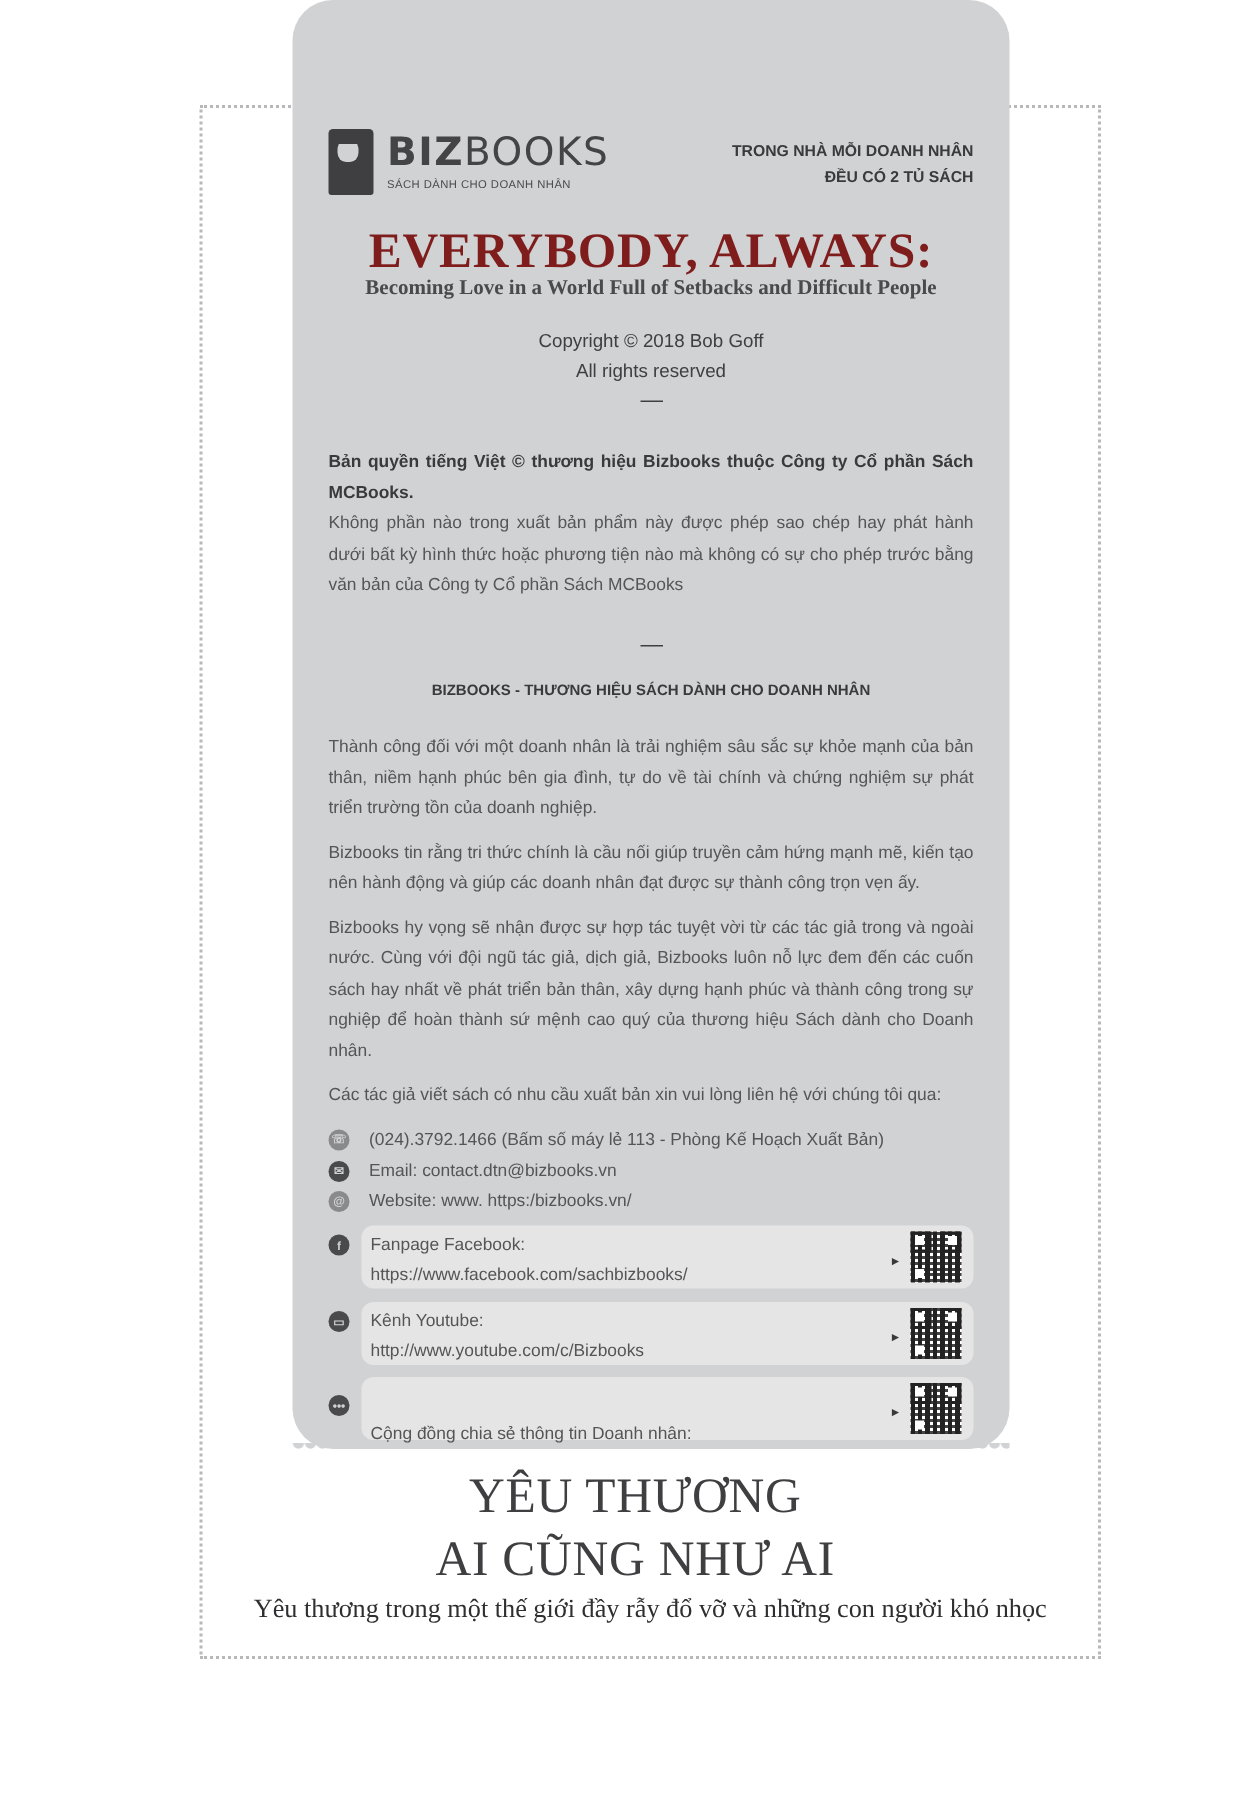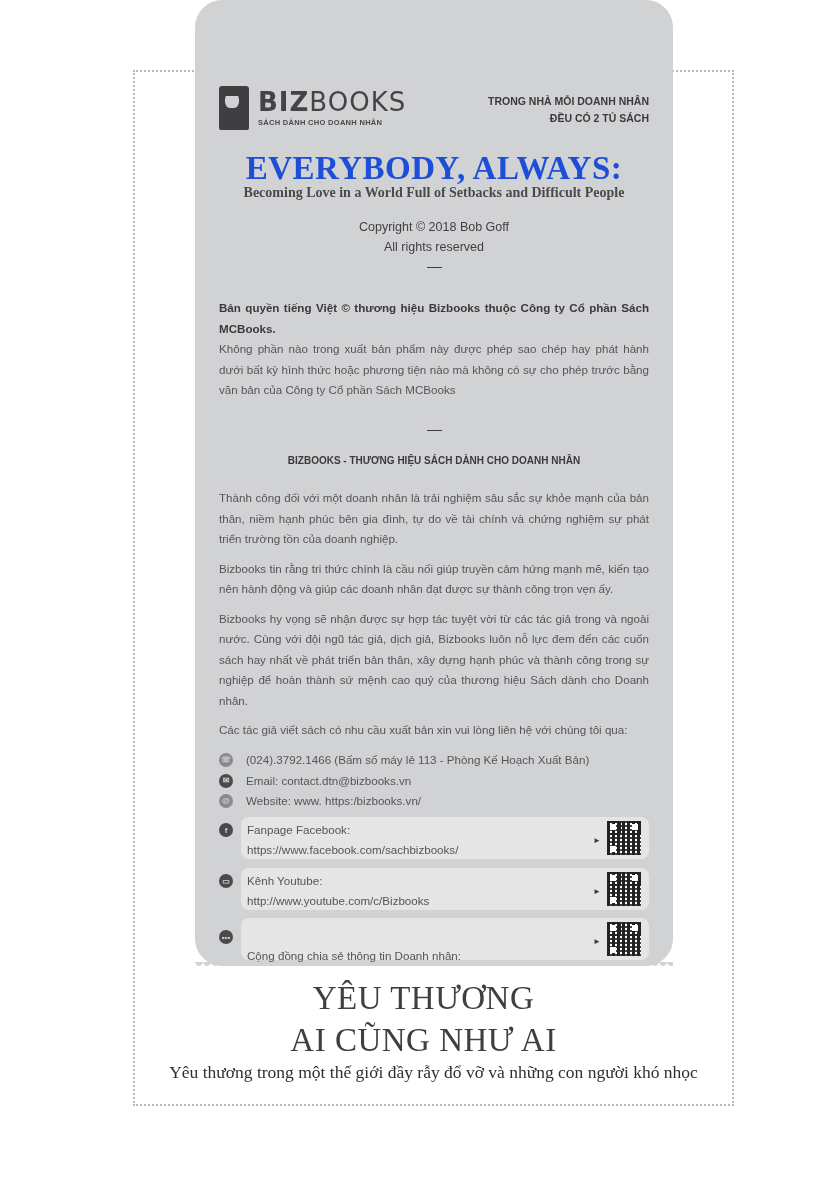--- a/index.html
+++ b/index.html
@@ -33,28 +33,28 @@
   .logo-mark::after {
     content: ""; position: absolute; left: 4px; top: 4px; width: 20px; height: 6px;
     background: #3f3f41; border-radius: 6px 6px 0 0;
   }
   .logo-text { margin-left: 9px; display: flex; flex-direction: column; }
   .logo-name {
     font-family: "DejaVu Sans", sans-serif; font-size: 26px; letter-spacing: 1px; line-height: 26px; color: #444446;
   }
   .logo-name b { font-weight: bold; }
   .logo-name span { font-weight: normal; }
-  .logo-tag { font-size: 7.5px; font-weight: bold; letter-spacing: 0.3px; color: #4a4a4c; margin-top: 3px; }
+  .logo-tag { font-size: 7.5px; font-weight: normal; letter-spacing: 0.3px; color: #4a4a4c; margin-top: 3px; }
   .slogan {
     position: absolute; right: 0; top: 7px; text-align: right; font-size: 10.5px; font-weight: bold;
     line-height: 17px; color: #3a3a3c;
   }
   .title {
     position: absolute; left: 0; right: 0; top: 150px; text-align: center;
-    font-family: "Liberation Serif", serif; font-weight: bold; font-size: 33px; color: #1d4ed8; letter-spacing: 0.5px;
+    font-family: "Liberation Serif", serif; font-weight: bold; font-size: 33px; color: #7f1d1d; letter-spacing: 0.5px;
   }
   .subtitle {
     position: absolute; left: 0; right: 0; top: 185px; text-align: center;
     font-family: "Liberation Serif", serif; font-weight: bold; font-size: 14px; color: #4a4a4c;
   }
   .copyright {
     position: absolute; left: 0; right: 0; top: 217px; text-align: center; font-size: 12.5px; line-height: 20px; color: #3f3f41;
   }
   .dash { position: absolute; left: 232px; width: 15px; height: 1px; background: #3f3f41; }
   .para-block { position: absolute; left: 24px; right: 24px; font-size: 11.6px; line-height: 20.5px; color: #555557; text-align: justify; }

